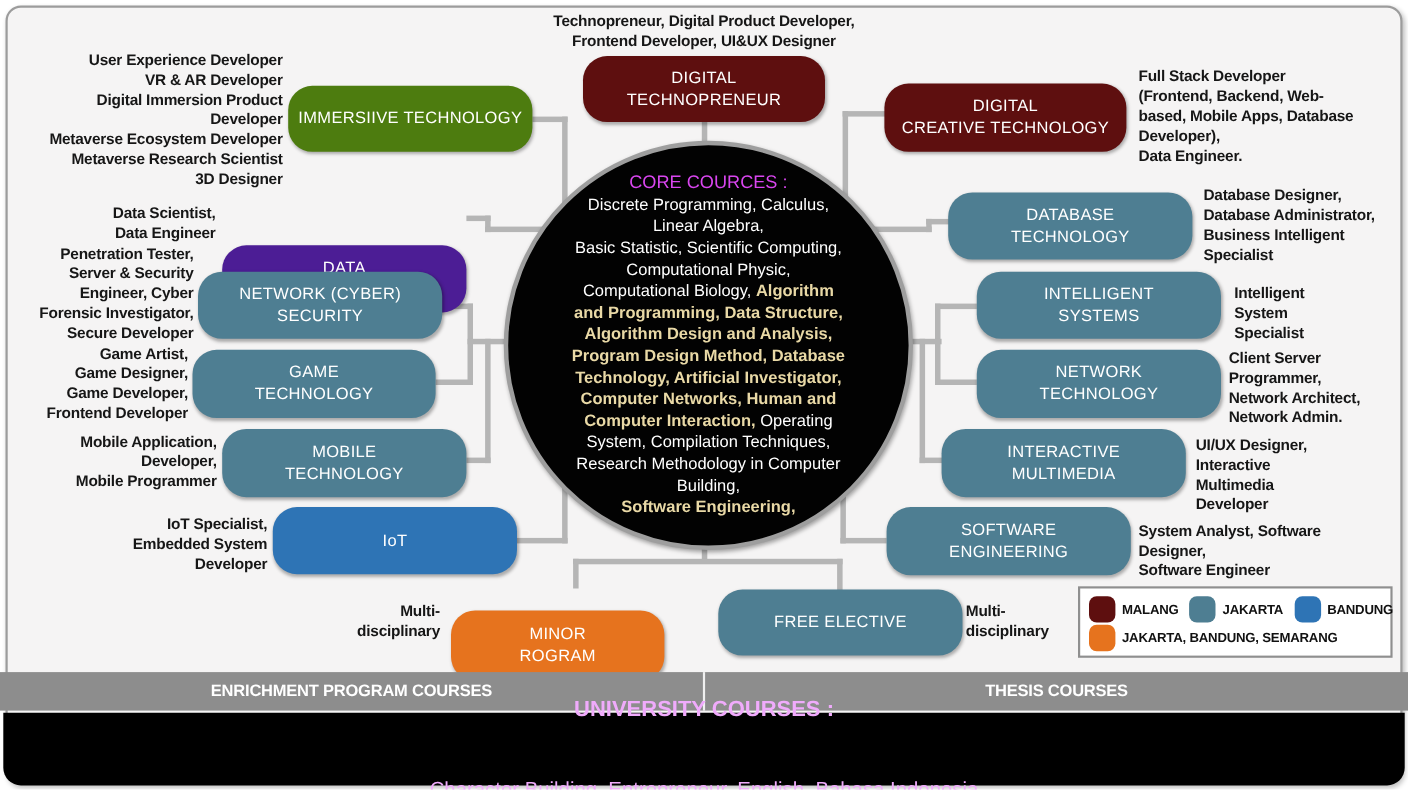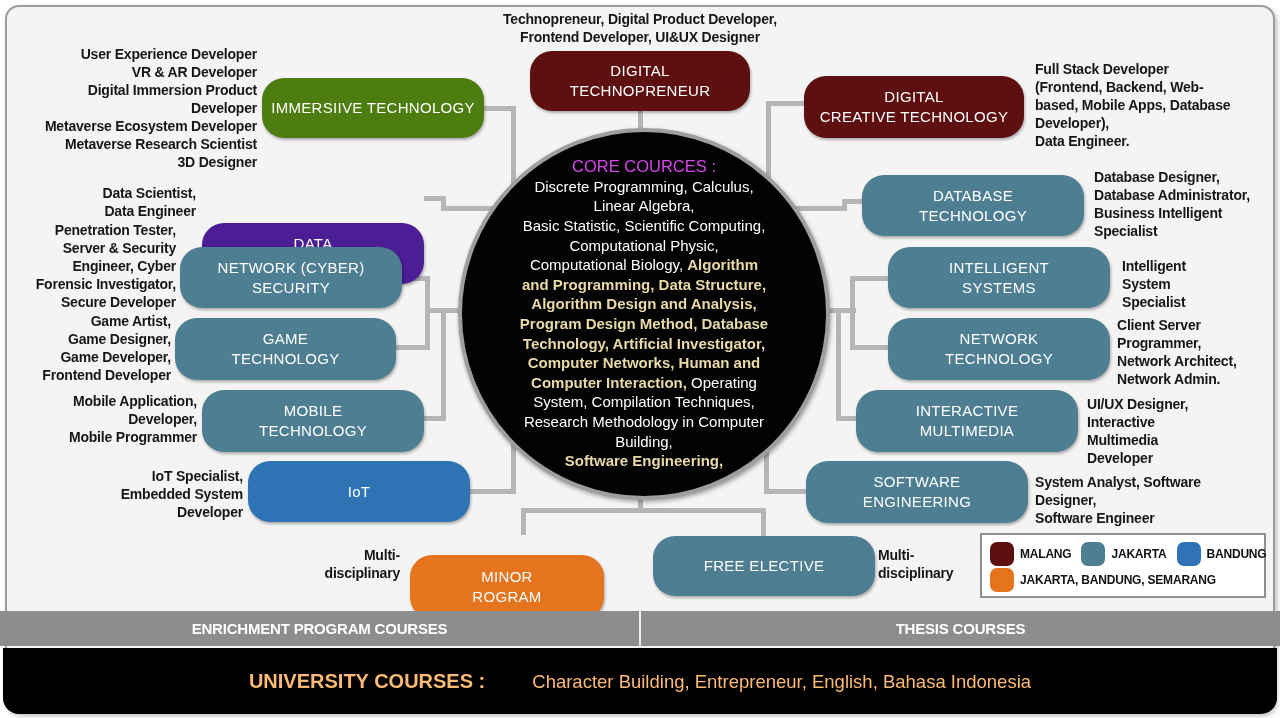--- a/index.html
+++ b/index.html
@@ -33,21 +33,21 @@
   .legend-row{display:flex;align-items:center;gap:10px;height:26px;}
   .legend-item{display:flex;align-items:center;gap:6px;}
   .swatch{width:24px;height:24px;border-radius:7px;flex:0 0 auto;}
   .legend-label{font-size:12px;font-weight:bold;color:#111;letter-spacing:-0.2px;white-space:nowrap;}
   
   .gray-bar{position:absolute;left:0;top:611px;width:1280px;height:35px;background:#8d8d8d;display:flex;z-index:4;}
   .gray-cell{flex:1;display:flex;align-items:center;justify-content:center;color:#fff;font-weight:bold;
              font-size:15px;letter-spacing:-0.2px;}
   .gray-cell.first{border-right:2px solid #f0f0f0;}
   .black-bar{position:absolute;left:3px;top:648px;width:1274px;height:66px;background:#000;z-index:4;
-             border-radius:0 0 16px 16px;display:flex;flex-direction:row;align-items:center;justify-content:center;color:#fdba74;gap:47px;}
+             border-radius:0 0 16px 16px;display:flex;flex-direction:column;align-items:center;justify-content:center;color:#f0abfc;gap:47px;}
   .uni-title{font-weight:bold;font-size:20px;line-height:26px;}
   .uni-courses{font-size:18.5px;line-height:25px;font-weight:400;}
 </style>
 </head>
 <body>
 
 <div id="canvas">
   <div class="frame"></div>
 
   <div class="conn" style="left:484px;top:106px;width:32px;height:5px;"></div>

